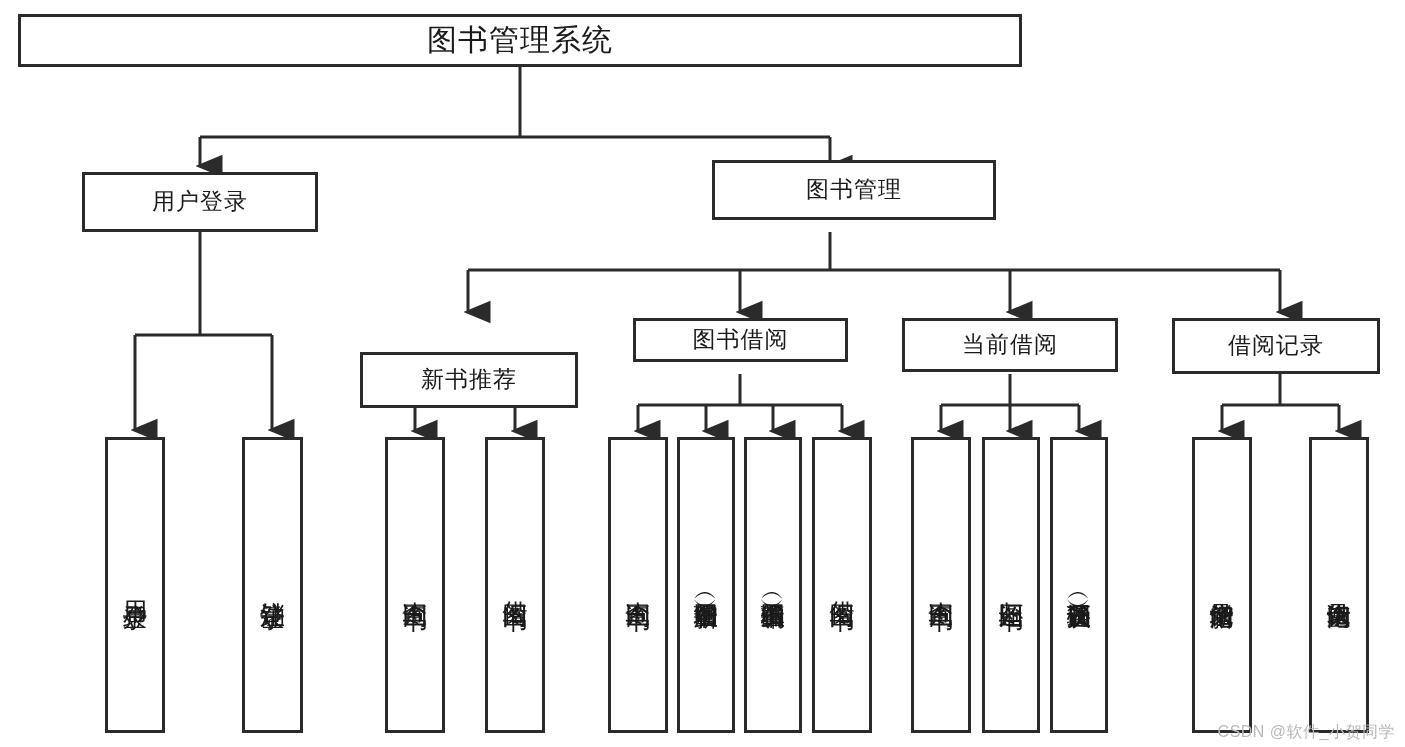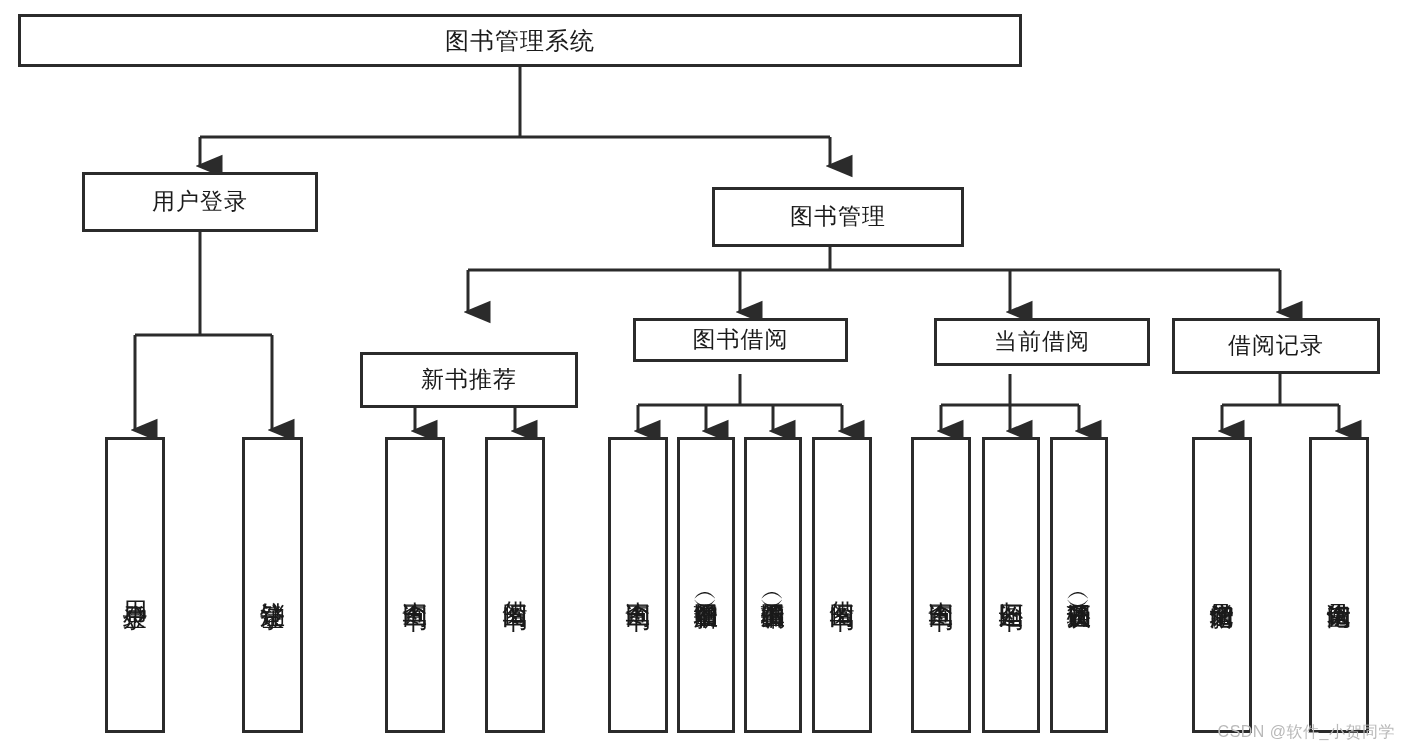--- a/index.html
+++ b/index.html
@@ -34,21 +34,21 @@
     align-items: center;
     justify-content: center;
     color: #1a1a1a;
   }
   .node.horiz {
     font-size: 23px;
     letter-spacing: 1px;
     line-height: 1.2;
   }
   .node.root {
-    font-size: 24px;
+    font-size: 30px;
     letter-spacing: 1px;
   }
   .node.leaf {
     writing-mode: vertical-rl;
     text-orientation: upright;
     font-size: 25px;
     line-height: 1.32;
     letter-spacing: 2px;
     padding: 4px 0;
     text-align: center;
@@ -123,25 +123,25 @@
       <path d="M 1280 374 L 1280 405"></path>
       <path d="M 1222 405 L 1339 405"></path>
       <path d="M 1222 405 L 1222 431" marker-end="url(#arrow)"></path>
       <path d="M 1339 405 L 1339 431" marker-end="url(#arrow)"></path>
     </g>
   </svg>
 
   <div class="node root" style="left:18px; top:14px; width:1004px; height:53px;">图书管理系统</div>
 
   <div class="node horiz" style="left:82px; top:172px; width:236px; height:60px;">用户登录</div>
-  <div class="node horiz" style="left:712px; top:187px; width:252px; height:60px;">图书管理</div>
+  <div class="node horiz" style="left:712px; top:160px; width:284px; height:60px;">图书管理</div>
 
   <div class="node horiz" style="left:360px; top:318px; width:218px; height:56px;margin-top:34px;">新书推荐</div>
   <div class="node horiz" style="left:633px; top:318px; width:215px; height:44px;">图书借阅</div>
-  <div class="node horiz" style="left:902px; top:318px; width:216px; height:48px;margin-left:32px;">当前借阅</div>
+  <div class="node horiz" style="left:902px; top:318px; width:216px; height:54px;">当前借阅</div>
   <div class="node horiz" style="left:1172px; top:318px; width:208px; height:56px;">借阅记录</div>
 
   <div class="node leaf" style="left:105px; top:437px; width:60px; height:296px;">
     <span class="vtext">用户登录</span>
   </div>
   <div class="node leaf" style="left:242px; top:437px; width:61px; height:296px;">
     <span class="vtext">注销登录</span>
   </div>
 
   <div class="node leaf" style="left:385px; top:437px; width:60px; height:296px;">

